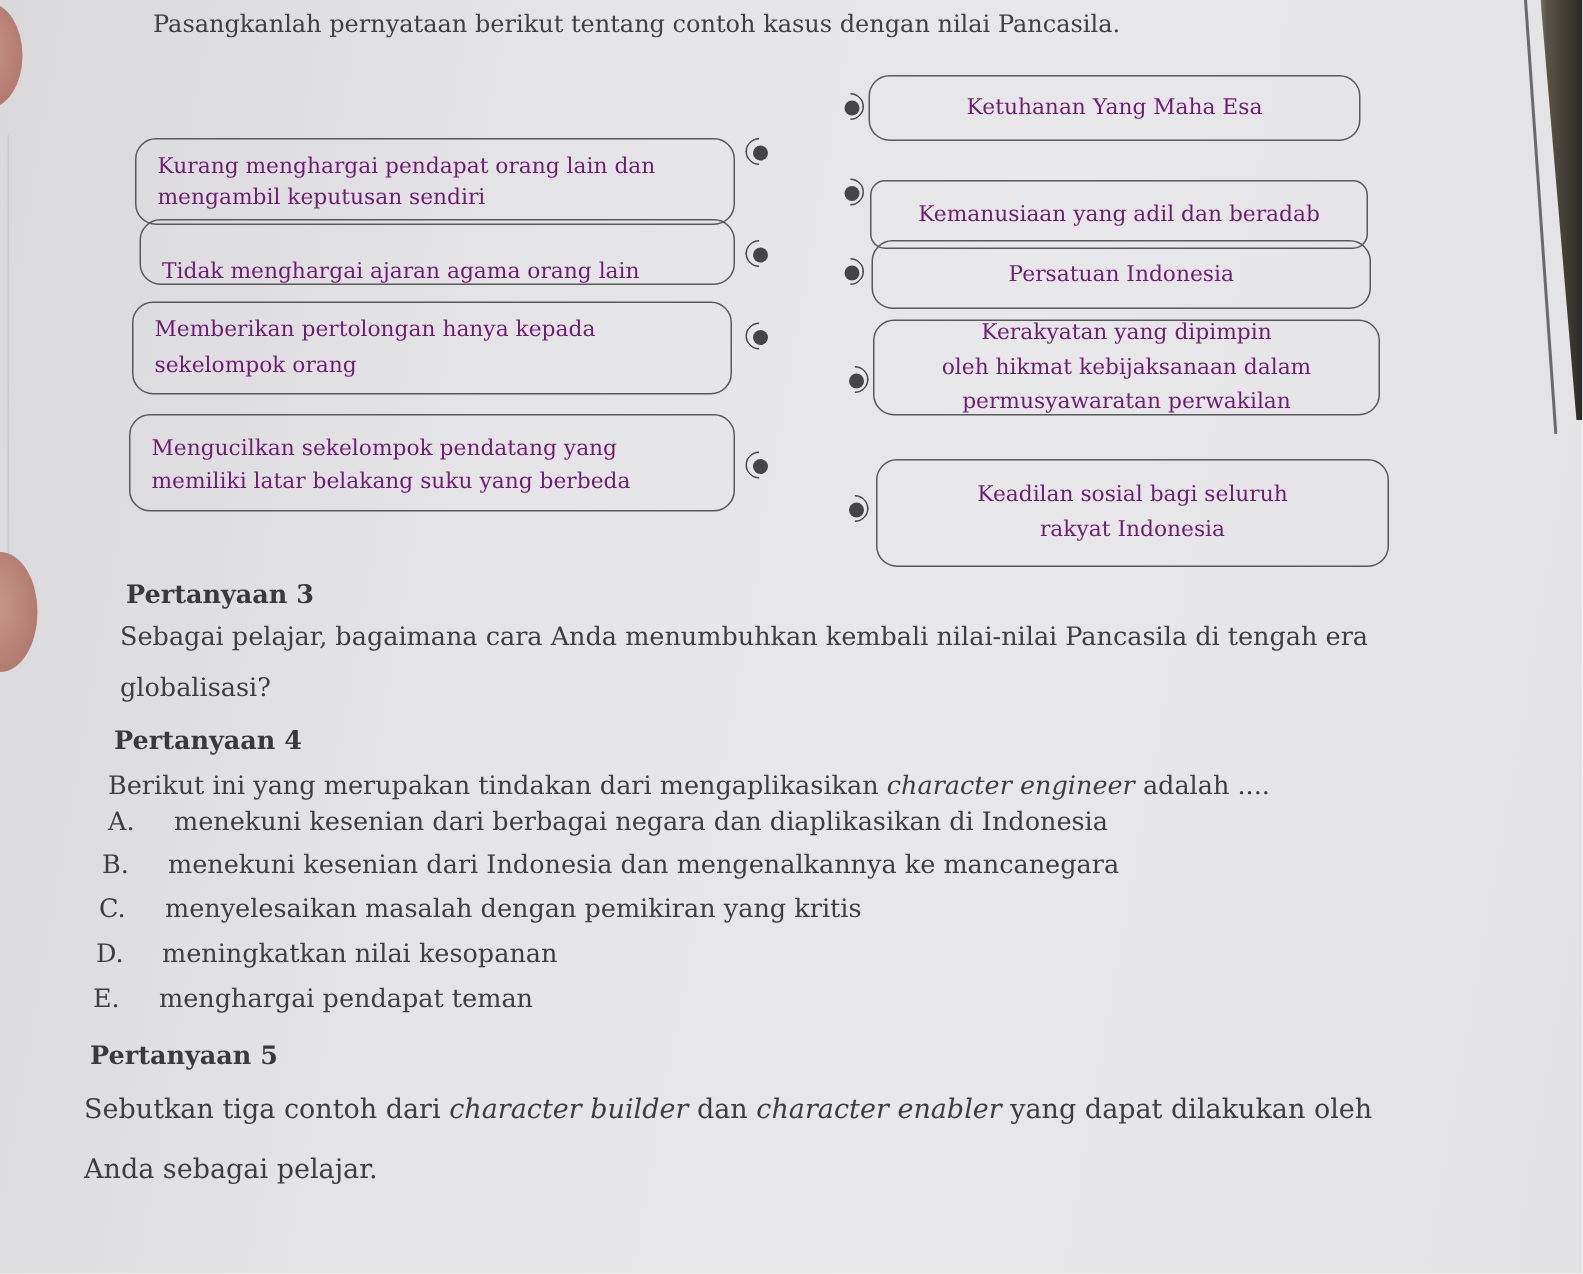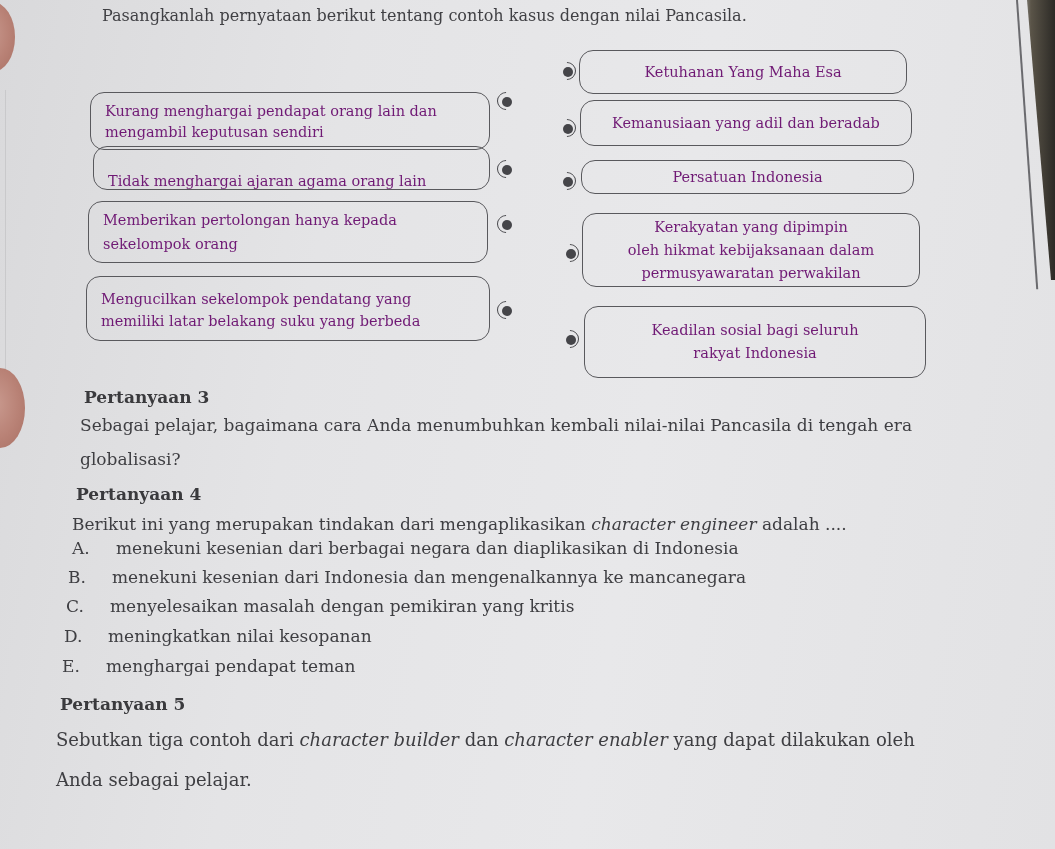--- a/index.html
+++ b/index.html
@@ -88,31 +88,31 @@
   <div style="margin-top:-1px;">memiliki latar belakang suku yang berbeda</div>
 </div>
 <span class="dot-left" style="left:502px; top:306px;"></span>
 
 <span class="dot-right" style="left:563px; top:67px;"></span>
 <div class="box right" style="left:579px; top:50px; width:328px; height:44px;">
   <div>Ketuhanan Yang Maha Esa</div>
 </div>
 
 <span class="dot-right" style="left:563px; top:124px;"></span>
-<div class="box right" style="left:580px; top:100px; width:332px; height:46px;">
+<div class="box right" style="left:580px; top:120px; width:332px; height:46px;border-radius:10px;">
   <div>Kemanusiaan yang adil dan beradab</div>
 </div>
 
 <span class="dot-right" style="left:563px; top:177px;"></span>
-<div class="box right" style="left:581px; top:160px; width:333px; height:34px;">
+<div class="box right" style="left:581px; top:160px; width:333px; height:46px;">
   <div>Persatuan Indonesia</div>
 </div>
 
 <span class="dot-right" style="left:566px; top:249px;"></span>
-<div class="box right" style="left:582px; top:213px; width:338px; height:74px; flex-direction:column;">
+<div class="box right" style="left:582px; top:213px; width:338px; height:64px; flex-direction:column;">
   <div>Kerakyatan yang dipimpin</div>
   <div>oleh hikmat kebijaksanaan dalam</div>
   <div>permusyawaratan perwakilan</div>
 </div>
 
 <span class="dot-right" style="left:566px; top:335px;"></span>
 <div class="box right" style="left:584px; top:306px; width:342px; height:72px; flex-direction:column;">
   <div>Keadilan sosial bagi seluruh</div>
   <div>rakyat Indonesia</div>
 </div>

